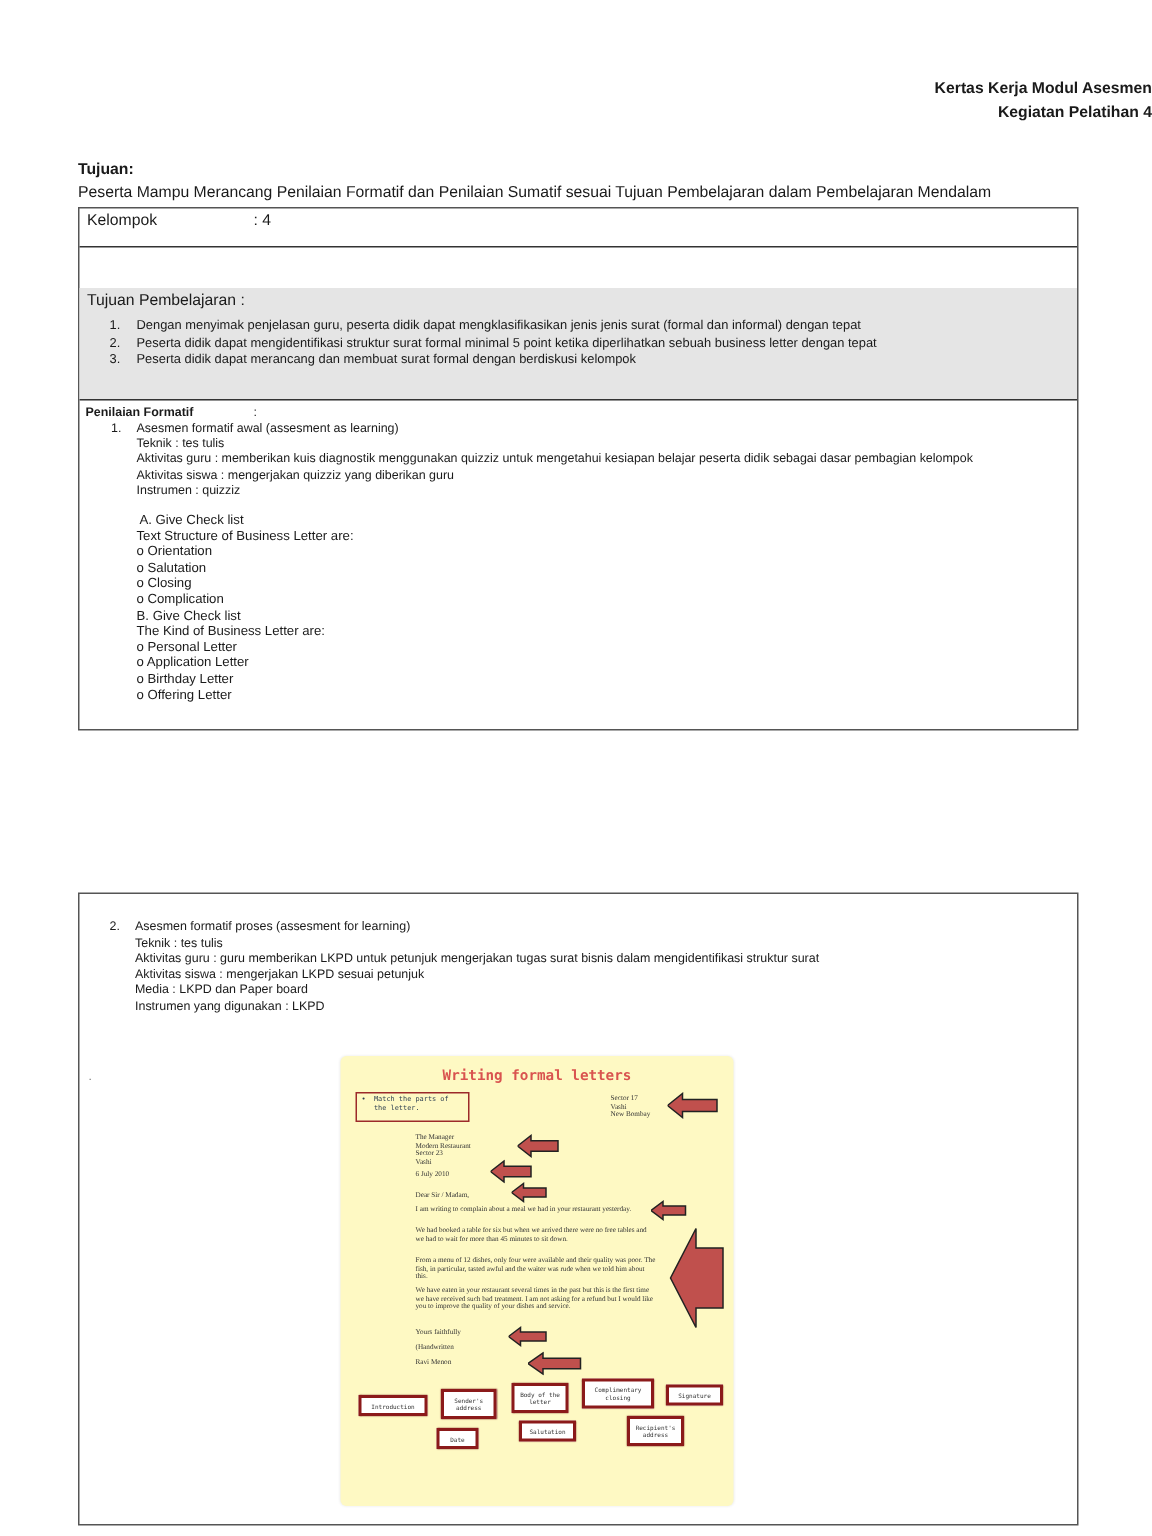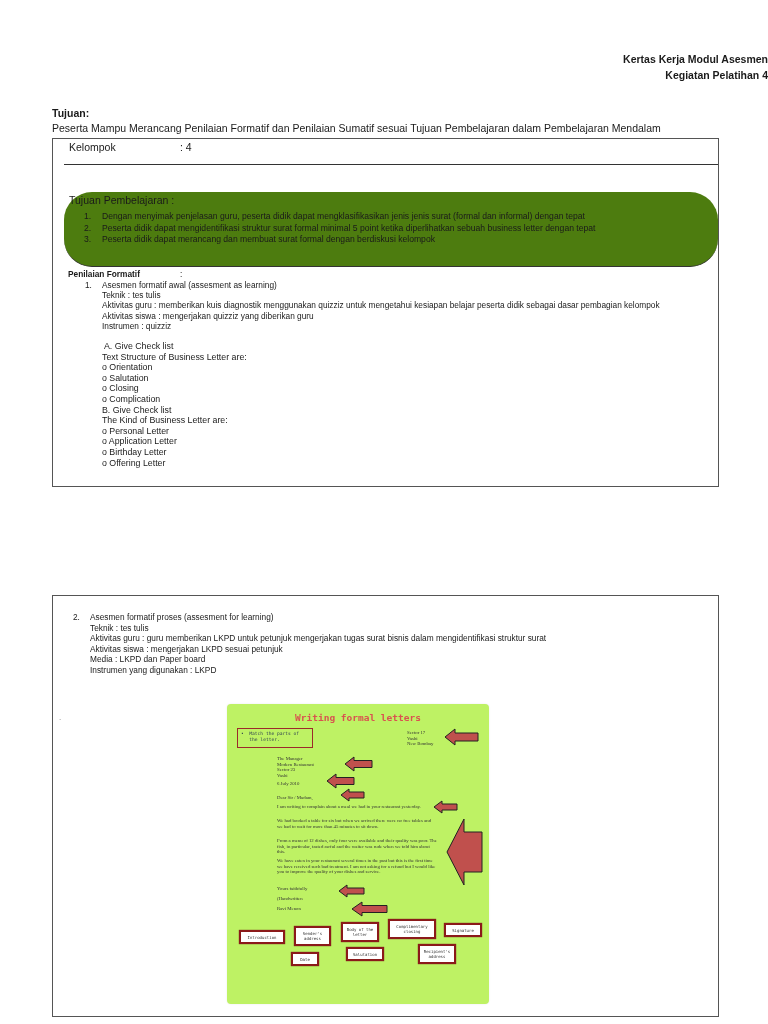--- a/index.html
+++ b/index.html
@@ -7,24 +7,24 @@
   body { position: relative; font-family: "Liberation Sans", sans-serif; color: #1a1a1a; }
 
   .title { position: absolute; left: 0; width: 768px; text-align: right; font-weight: bold; font-size: 10.5px; }
   #t1 { top: 53px; }
   #t2 { top: 69px; }
 
   .tujuan-label { position: absolute; left: 52px; top: 107px; font-weight: bold; font-size: 10.5px; }
   .tujuan-text { position: absolute; left: 52px; top: 122px; font-size: 10.5px; white-space: nowrap; }
 
   .table1 { position: absolute; left: 52px; top: 138px; width: 667px; height: 349px; border: 1.5px solid #555; }
-  .row { position: absolute; left: 0; right: 0; border-bottom: 1px solid #333; margin-left: 11px; }
+  .row { position: absolute; left: 0; right: 0; border-bottom: 1px solid #333; }
   .row1 { top: 0; height: 26px; }
   .row2 { top: 26px; height: 27px; }
-  .row3 { top: 53px; height: 75px; background: #4d7c0f; border-radius: 28px; }
+  .row3 { top: 53px; height: 75px; background: #e5e5e5; }
   .row4 { top: 128px; bottom: 0; border-bottom: none; }
 
   .cell-label { position: absolute; left: 5px; top: 2px; font-size: 10.5px; }
   .cell-val { position: absolute; left: 116px; top: 2px; font-size: 10.5px; }
   .anggota-wrap { position: absolute; left: 5px; top: 1px; right: 30px; font-size: 10.5px; line-height: 12px; }
   .anggota-wrap .lbl { display: inline-block; width: 111px; }
 
   .tp-label { position: absolute; left: 5px; top: 2px; font-size: 10.5px; }
   .tp-list { position: absolute; left: 20px; top: 19px; font-size: 8.6px; line-height: 11.5px; list-style: none; }
   .tp-list li span.n { display: inline-block; width: 18px; }
@@ -35,21 +35,21 @@
   .pf-block .n { position: absolute; left: 0; top: 0; }
   .pf-block .body { margin-left: 17px; }
   .check-block { position: absolute; left: 38px; top: 74px; font-size: 8.8px; line-height: 10.6px; }
 
   .box2 { position: absolute; left: 52px; top: 595px; width: 667px; height: 422px; border: 1.5px solid #555; }
   .p2-block { position: absolute; left: 20px; top: 16px; font-size: 8.3px; line-height: 10.5px; }
   .p2-block .n { position: absolute; left: 0; top: 0; }
   .p2-block .body { margin-left: 17px; }
   .dot { position: absolute; left: 6px; top: 117px; font-size: 8px; color: #777; }
 
-  .img-card { position: absolute; left: 174px; top: 108px; width: 262px; height: 300px; background: #bef264; border-radius: 4px; box-shadow: 0 0 2px #e8e8e8; overflow: hidden; }
+  .img-card { position: absolute; left: 174px; top: 108px; width: 262px; height: 300px; background: #fef9c3; border-radius: 4px; box-shadow: 0 0 2px #e8e8e8; overflow: hidden; }
   .img-title { position: absolute; left: 0; right: 0; top: 8px; text-align: center; font-family: "DejaVu Sans Mono", monospace; font-weight: bold; color: #d9534f; font-size: 9.5px; }
   .match-box { position: absolute; left: 10px; top: 24px; width: 76px; height: 20px; border: 1.5px solid #9c2a2a; font-size: 4.6px; line-height: 6px; padding: 2px 3px; color: #2c3e50; font-family: "DejaVu Sans Mono", monospace; }
   .letter { position: absolute; font-family: "Liberation Serif", serif; font-size: 4.8px; line-height: 5.6px; color: #333; }
   .arrow { position: absolute; }
   .tag { position: absolute; border: 2px solid #8b1a1a; background: #fff; font-family: "DejaVu Sans Mono", monospace; font-size: 4px; line-height: 5px; color: #333; text-align: center; display: flex; align-items: center; justify-content: center; box-shadow: 0 0 1px #6e1212; }
 </style>
 </head>
 <body>
 
 <div>

